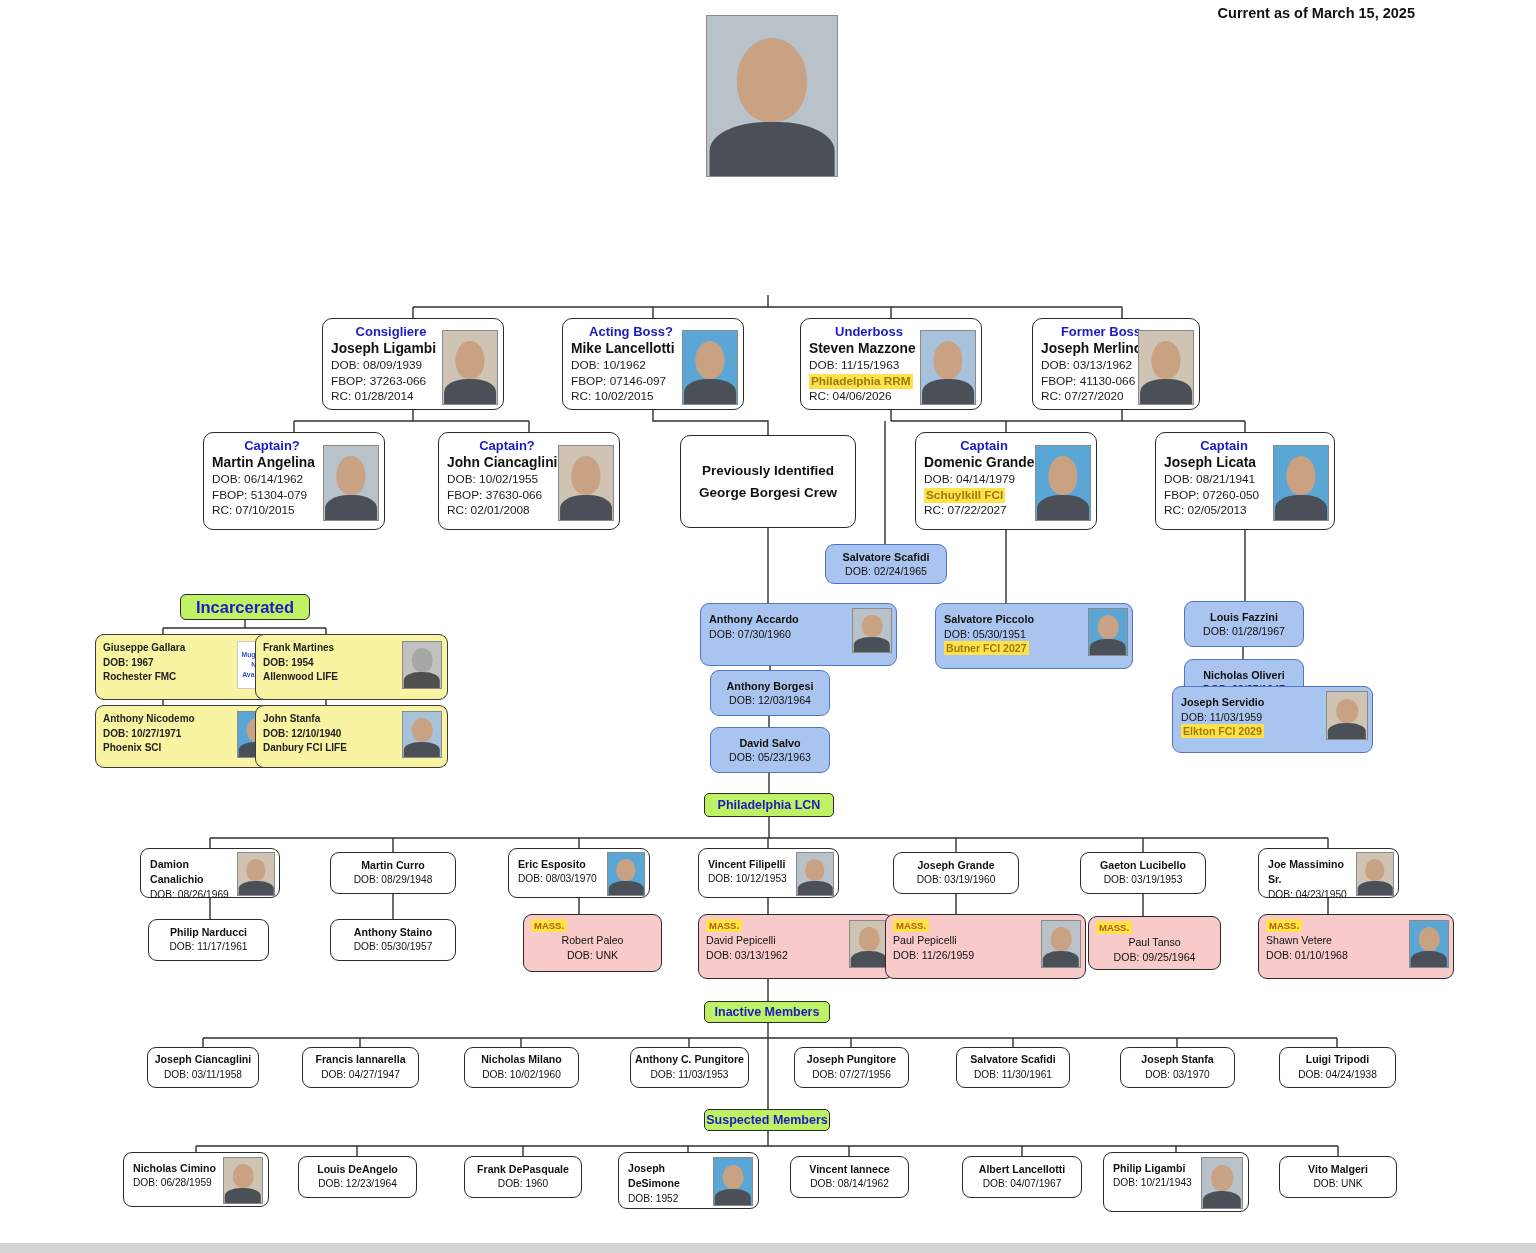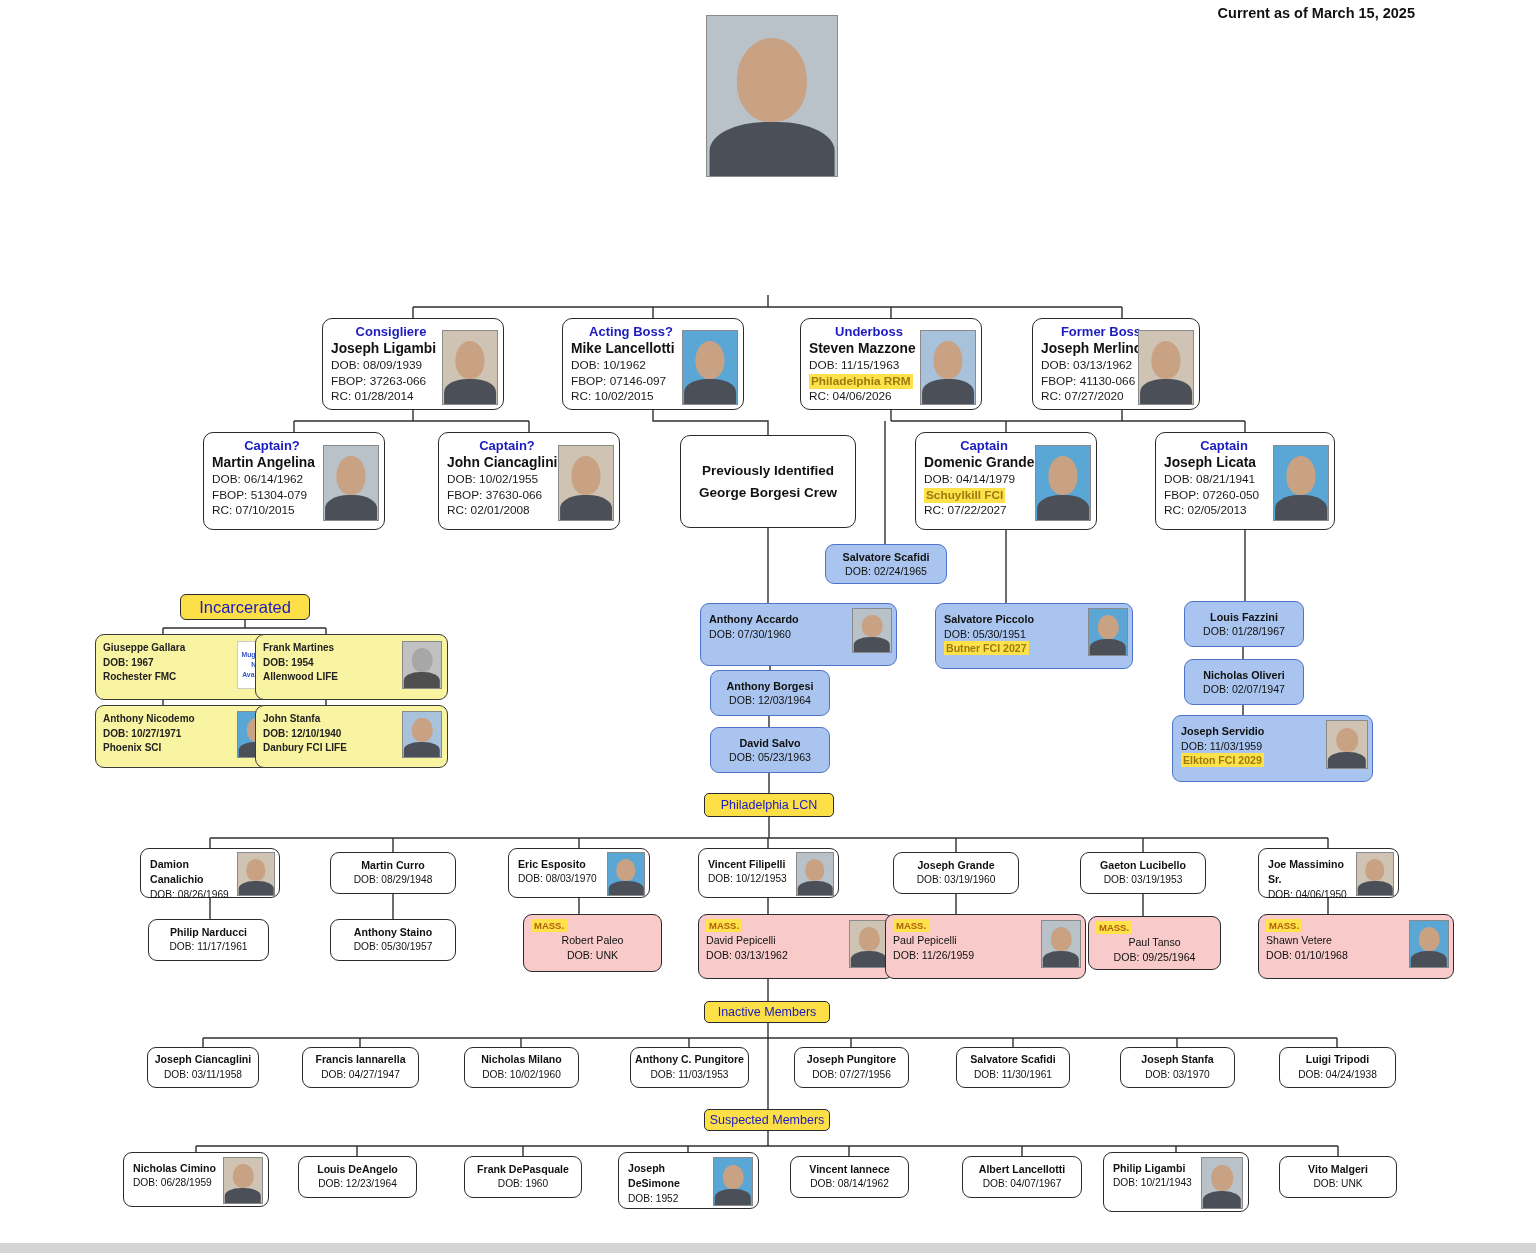--- a/index.html
+++ b/index.html
@@ -15,21 +15,21 @@
   .boss .bd{font-size:14.5px;margin-top:2px;letter-spacing:.5px;}
   .boss .bi{font-size:12.3px;margin-top:1px;}
   
   .lead{padding:4px 8px;font-size:11.8px;line-height:1.32;}
   .lead .role{color:#1b1bbf;font-weight:bold;font-size:13px;width:120px;text-align:center;}
   .lead .nm{font-weight:bold;font-size:13.8px;}
   .lead .ln{color:#1a1a1a;}
   
   .crew{display:flex;flex-direction:column;align-items:center;justify-content:center;font-weight:bold;font-size:13.5px;line-height:1.6;}
   
-  .pill{position:absolute;background:#fde047;border:1.6px solid #2b2b2b;border-radius:6px;color:#1b1bbf;font-weight:normal;text-align:center;box-sizing:border-box;display:flex;align-items:center;justify-content:center;}
+  .pill{position:absolute;background:#bef264;border:1.6px solid #2b2b2b;border-radius:6px;color:#1b1bbf;font-weight:bold;text-align:center;box-sizing:border-box;display:flex;align-items:center;justify-content:center;}
   .pill.big{font-size:16.5px;}
   .pill.sm{font-size:12.5px;border-radius:5px;}
   
   .bcard{background:#a9c4ee;border:1.6px solid #4f74c8;border-radius:9px;text-align:center;display:flex;flex-direction:column;align-items:center;justify-content:center;font-size:10.6px;line-height:1.35;}
   .bcard .nm{font-weight:bold;font-size:10.8px;}
   .bcard.photo{display:block;text-align:left;padding:8px 46px 0 8px;}
   
   .ycard{background:#f9f4a2;border:1.5px solid #3a3a3a;border-radius:9px;padding:6px 42px 0 7px;font-size:10px;font-weight:bold;line-height:1.45;color:#222;}
   
   .kcard{background:#f8caca;border:1.5px solid #2b2b2b;border-radius:9px;padding:3px 7px;font-size:10.6px;line-height:1.4;text-align:center;}
@@ -207,21 +207,21 @@
   </div>
 
   <div class="bcard" style="position:absolute;left:1184px;top:601px;width:118px;height:44px;">
     <div class="nm">Louis Fazzini</div>
     <div>DOB: 01/28/1967</div>
   </div>
   <div class="bcard" style="position:absolute;left:1184px;top:659px;width:118px;height:44px;">
     <div class="nm">Nicholas Oliveri</div>
     <div>DOB: 02/07/1947</div>
   </div>
-  <div class="bcard photo" style="position:absolute;left:1172px;top:715px;width:145px;height:57px;">
+  <div class="bcard photo" style="position:absolute;left:1172px;top:686px;width:145px;height:57px;">
     <div class="nm">Joseph Servidio</div>
     <div>DOB: 11/03/1959</div>
     <div><span class="hl">Elkton FCI 2029</span></div>
     <div class="mug bg-tan" style="right:4px;top:4px;width:40px;height:47px;"></div>
   </div>
 
   <div class="pill sm" style="left:704px;top:793px;width:130px;height:24px;">Philadelphia LCN</div>
 
   <div class="card scard photo" style="left:140px;top:848px;width:140px;height:50px;">
     <div class="nm">Damion Canalichio</div>
@@ -245,21 +245,21 @@
   <div class="card scard" style="left:893px;top:852px;width:126px;height:42px;">
     <div class="nm">Joseph Grande</div>
     <div class="ln">DOB: 03/19/1960</div>
   </div>
   <div class="card scard" style="left:1080px;top:852px;width:126px;height:42px;">
     <div class="nm">Gaeton Lucibello</div>
     <div class="ln">DOB: 03/19/1953</div>
   </div>
   <div class="card scard photo" style="left:1258px;top:848px;width:141px;height:50px;">
     <div class="nm">Joe Massimino Sr.</div>
-    <div class="ln">DOB: 04/06/1950</div>
+    <div class="ln">DOB: 04/23/1950</div>
     <div class="mug bg-tan" style="right:4px;top:3px;width:36px;height:42px;"></div>
   </div>
 
   <div class="card scard" style="left:148px;top:919px;width:121px;height:42px;">
     <div class="nm">Philip Narducci</div>
     <div class="ln">DOB: 11/17/1961</div>
   </div>
   <div class="card scard" style="left:330px;top:919px;width:126px;height:42px;">
     <div class="nm">Anthony Staino</div>
     <div class="ln">DOB: 05/30/1957</div>

